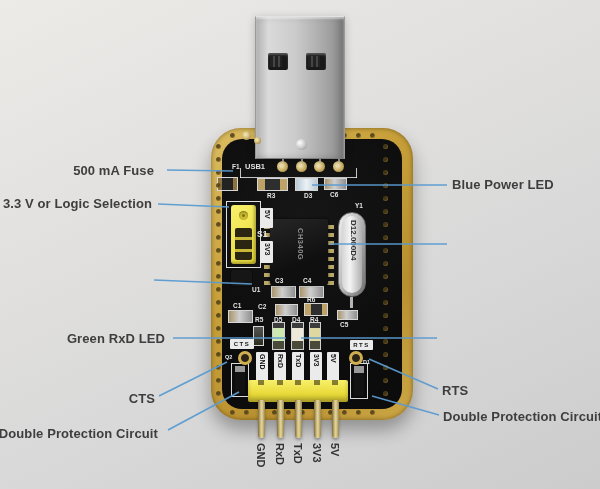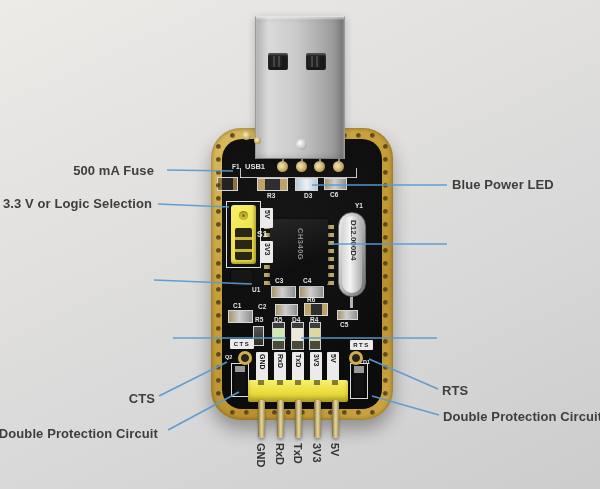--- a/index.html
+++ b/index.html
@@ -15,20 +15,21 @@
     font-size:13px;font-weight:600;letter-spacing:.1px;line-height:16px;
   }
   
   #lines{position:absolute;left:0;top:0;z-index:6;pointer-events:none;}
   #lines line{stroke:#5b9bd0;stroke-width:1.7;opacity:.95;}
   
   #board{
     position:absolute;left:211px;top:128px;width:182px;height:292px;border-radius:30px;z-index:1;
     background:linear-gradient(135deg,#dcbd62 0%,#c9a23c 35%,#b9902f 70%,#cda847 100%);
     box-shadow:0 10px 18px rgba(0,0,0,.32), inset 0 0 5px rgba(60,40,0,.55);
+    padding-left:20px;
   }
   #pcb{position:absolute;left:11px;top:11px;right:11px;bottom:11px;border-radius:20px;
     background:radial-gradient(circle at 45% 30%, #161616 0%, #0c0c0c 70%);}
   .dot{position:absolute;width:5px;height:5px;border-radius:50%;
     background:radial-gradient(circle at 40% 40%, #4c3b14 35%, #8a6f33 75%);opacity:.85;}
   
   .slbl{position:absolute;color:#e4e4e4;font-size:6.5px;font-weight:bold;white-space:nowrap;z-index:3;}
   .silk{position:absolute;background:rgba(255,255,255,.75);}
   
   .cmp{position:absolute;border:1px solid #d6d6d6;box-sizing:border-box;}
@@ -327,20 +328,21 @@
     <line x1="168" y1="430" x2="239" y2="392"></line>
     <line x1="312" y1="185" x2="447" y2="185"></line>
     <line x1="330" y1="244" x2="447" y2="244"></line>
     <line x1="301" y1="338" x2="437" y2="338"></line>
     <line x1="369" y1="359" x2="438" y2="389"></line>
     <line x1="372" y1="396" x2="439" y2="415"></line>
   </svg>
 
   <div class="ann" style="right:446px;top:162.5px;">500 mA Fuse</div>
   <div class="ann" style="right:448px;top:196px;">3.3 V or  Logic Selection</div>
+  <div class="ann" style="right:435px;top:331px;">Green RxD LED</div>
   <div class="ann" style="right:445px;top:391px;">CTS</div>
   <div class="ann" style="right:442px;top:426px;">Double Protection Circuit</div>
 
   <div class="ann" style="left:452px;top:177px;">Blue Power LED</div>
   <div class="ann" style="left:442px;top:383px;">RTS</div>
   <div class="ann" style="left:443px;top:409px;">Double Protection Circuit</div>
 
 </div>
 
 </body></html>

